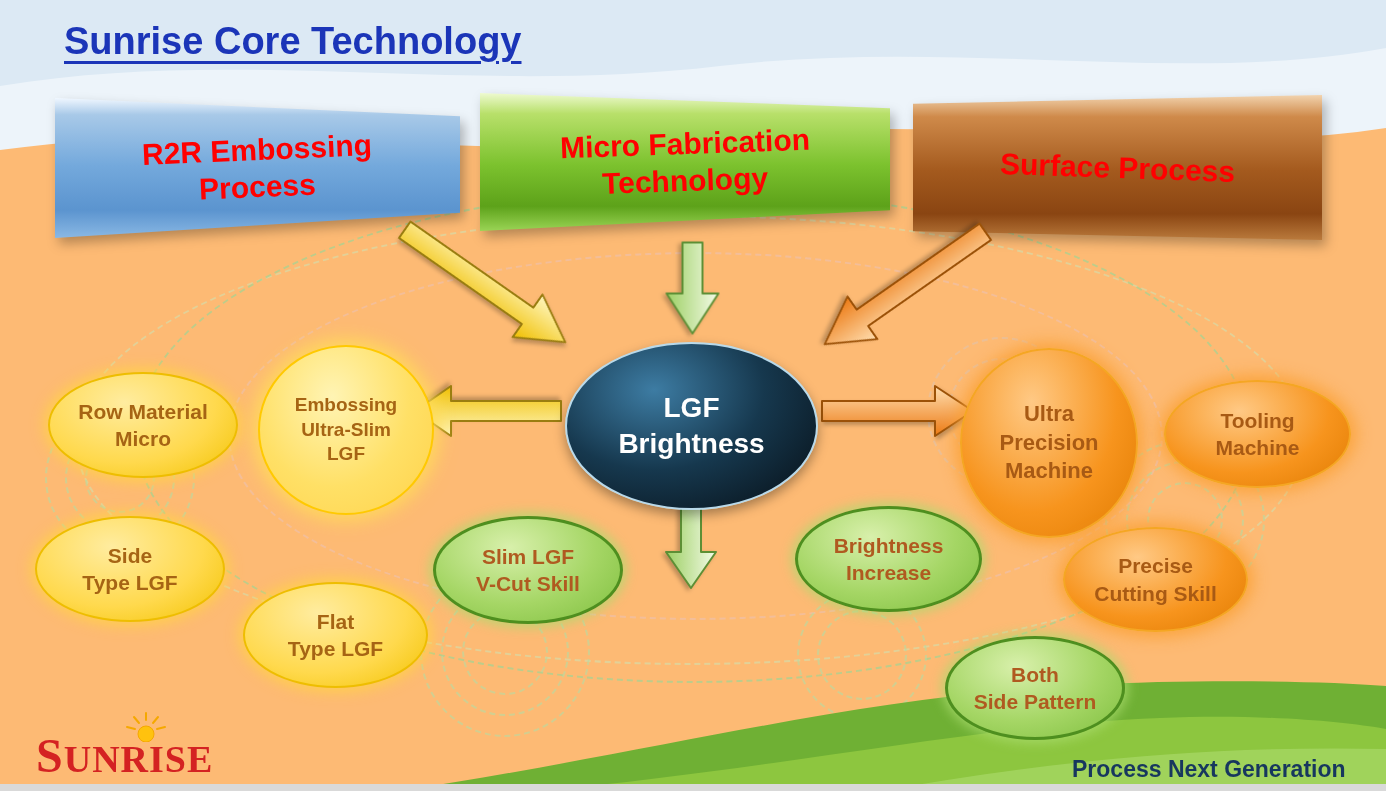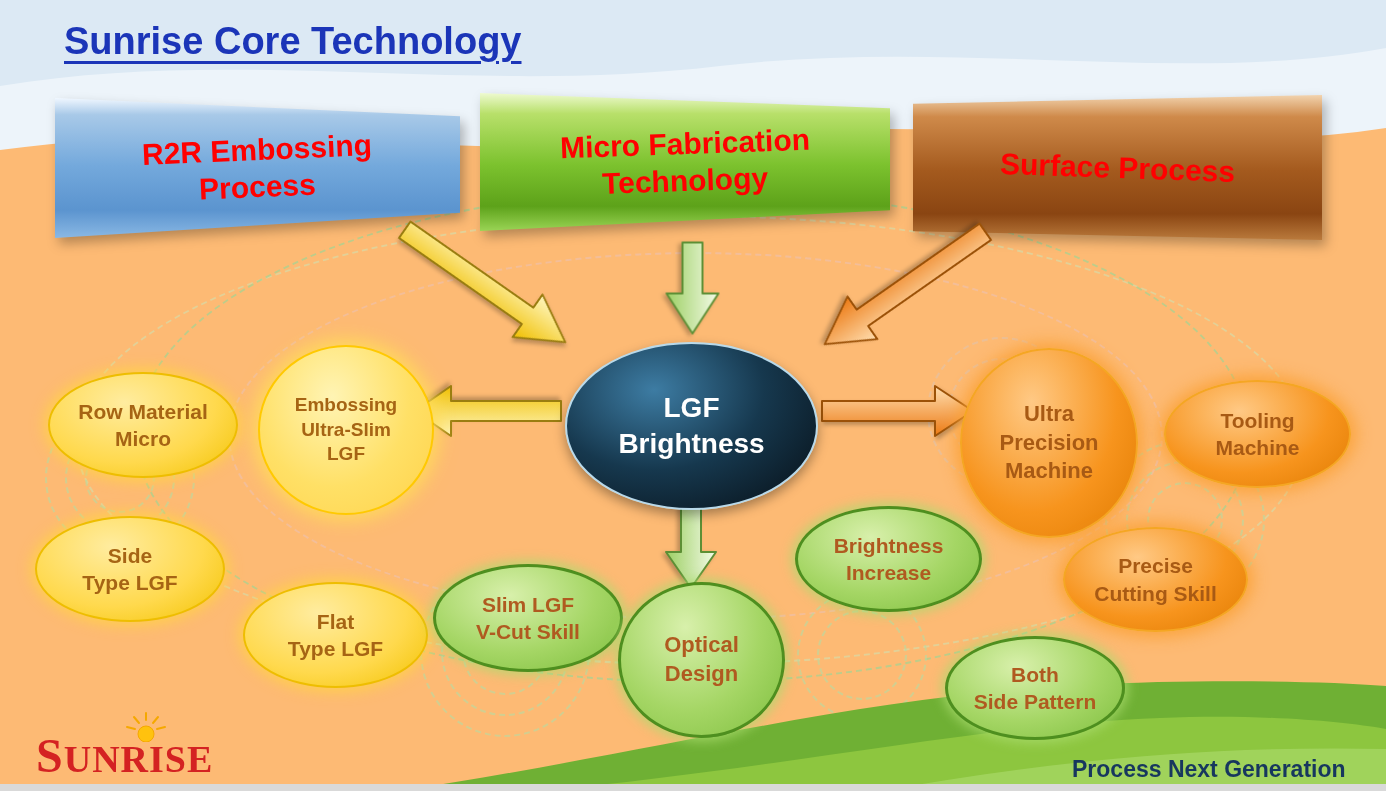--- a/index.html
+++ b/index.html
@@ -170,27 +170,23 @@
   </div>
   <div class="node node-yellow" style="left:35px;top:516px;width:190px;height:106px;">
     <div>Side</div>
     <div>Type LGF</div>
   </div>
   <div class="node node-yellow" style="left:243px;top:582px;width:185px;height:106px;text-align:right;">
     <div>Flat</div>
     <div>Type LGF</div>
   </div>
 
-  <div class="node node-green" style="left:433px;top:516px;width:190px;height:108px;margin-top:48px;">
+  <div class="node node-green" style="left:433px;top:516px;width:190px;height:108px;">
     <div>Slim LGF</div>
     <div>V-Cut Skill</div>
-  </div>
-  <div class="node node-green" style="left:618px;top:582px;width:167px;height:156px;font-size:22px;">
-    <div>Optical</div>
-    <div>Design</div>
   </div>
   <div class="node node-green" style="left:795px;top:506px;width:187px;height:106px;">
     <div>Brightness</div>
     <div>Increase</div>
   </div>
   <div class="node node-green" style="left:945px;top:636px;width:180px;height:104px;">
     <div>Both</div>
     <div>Side Pattern</div>
   </div>
 

